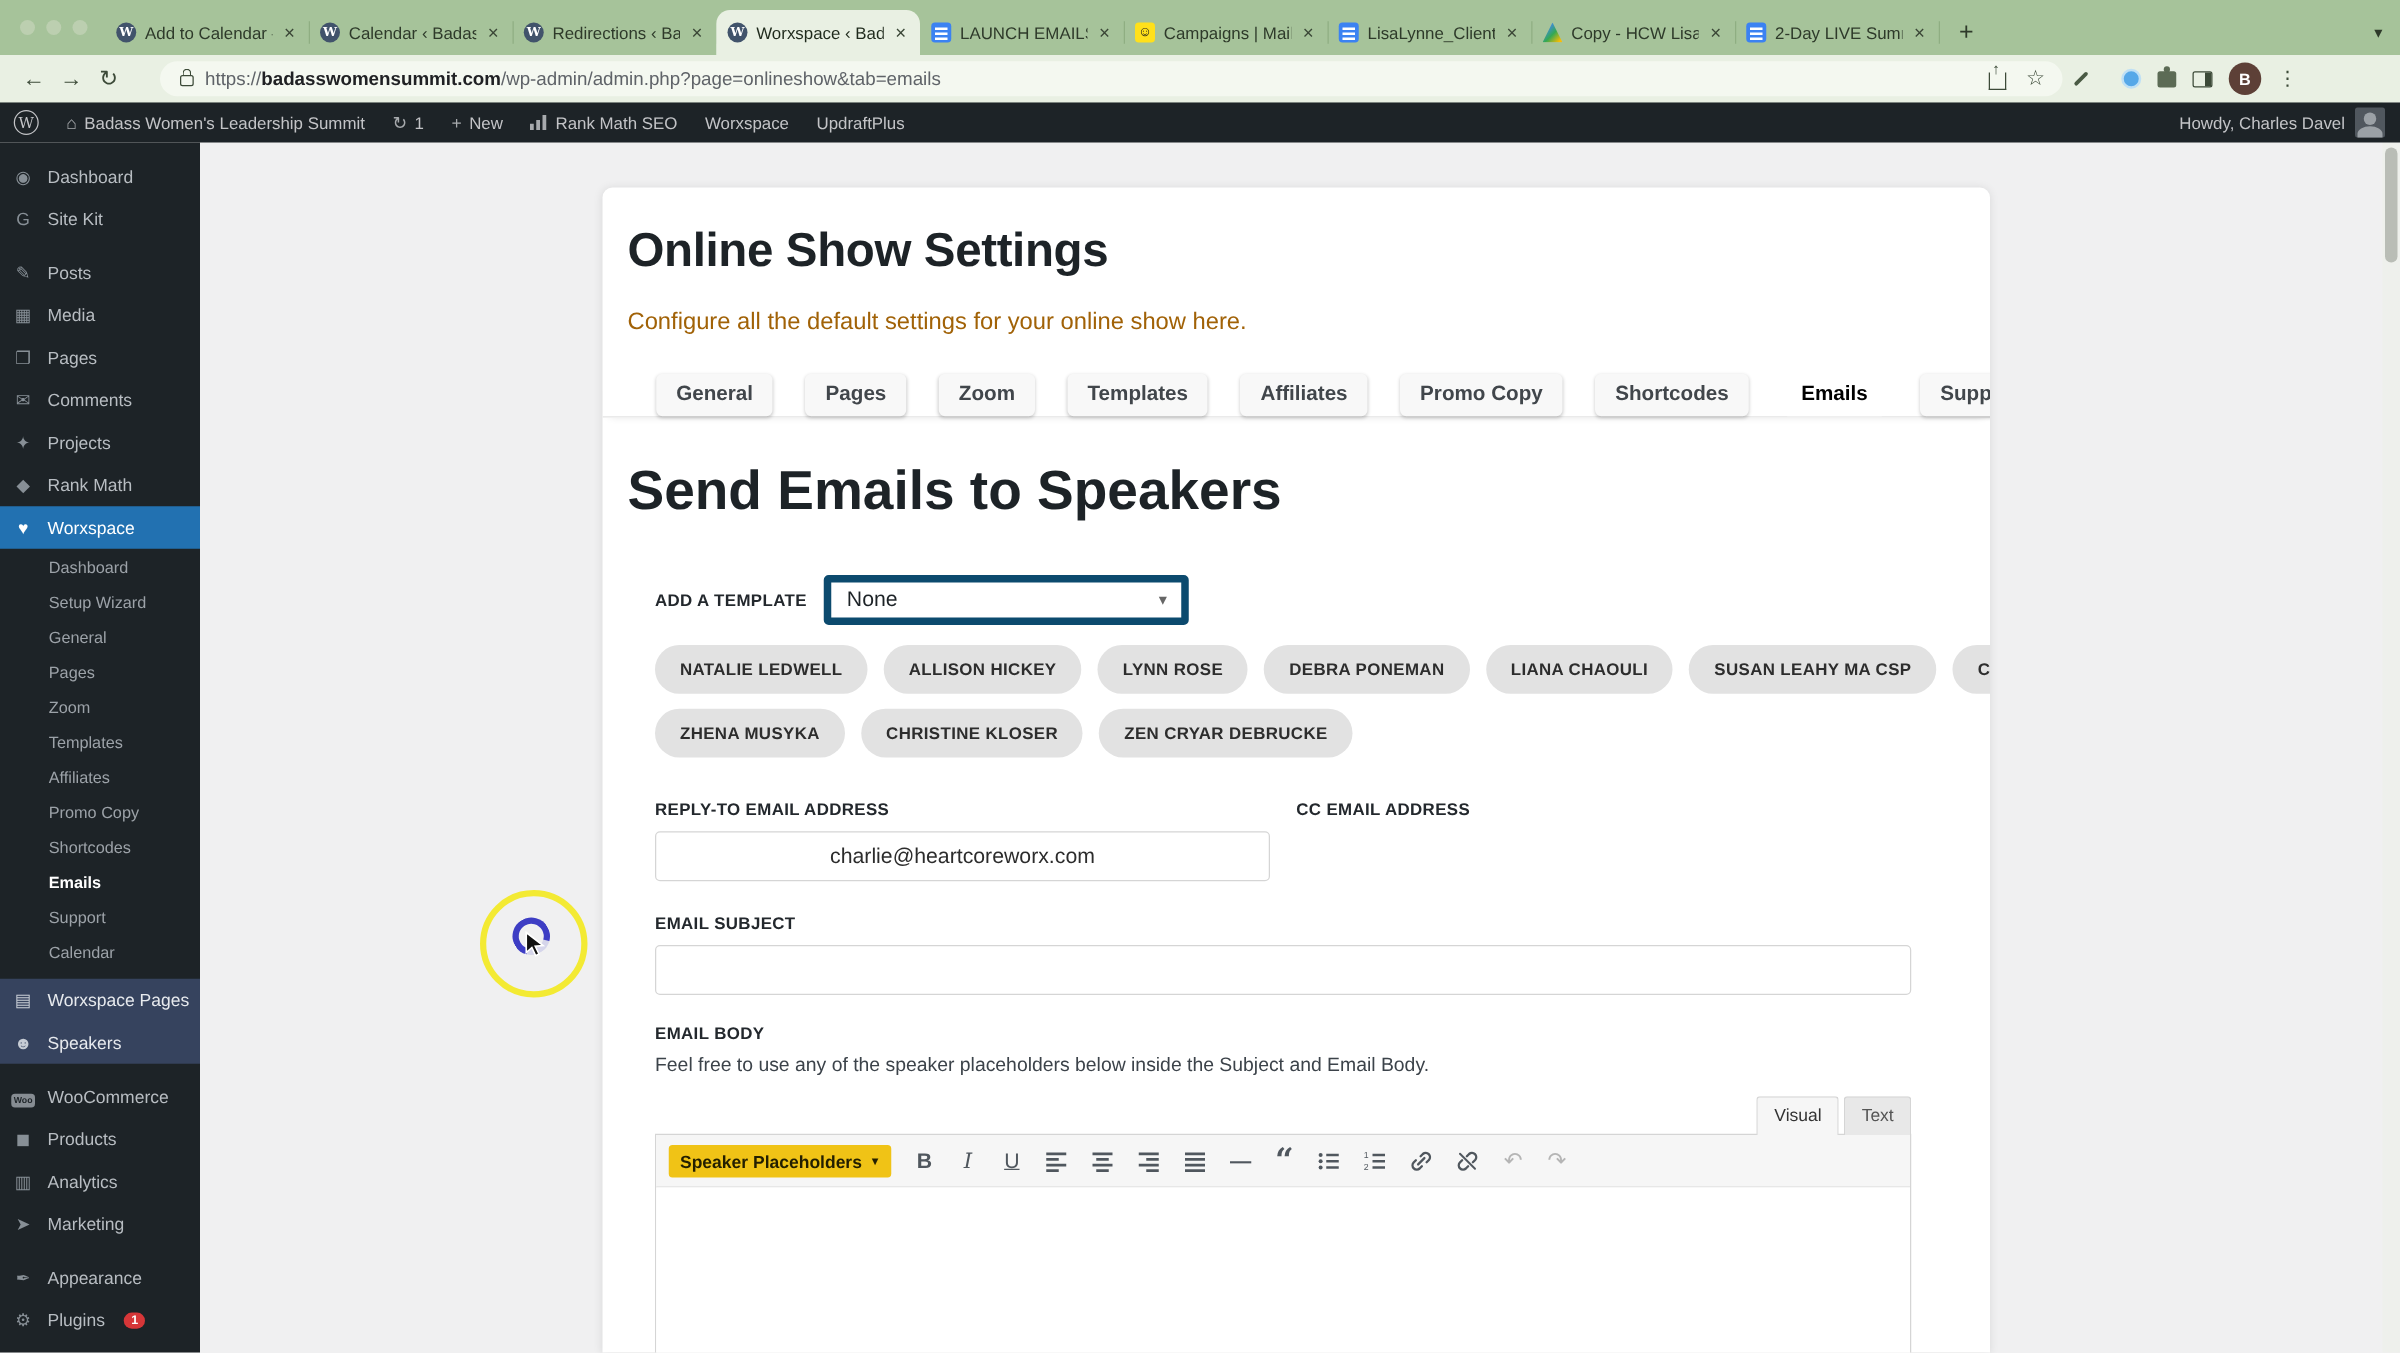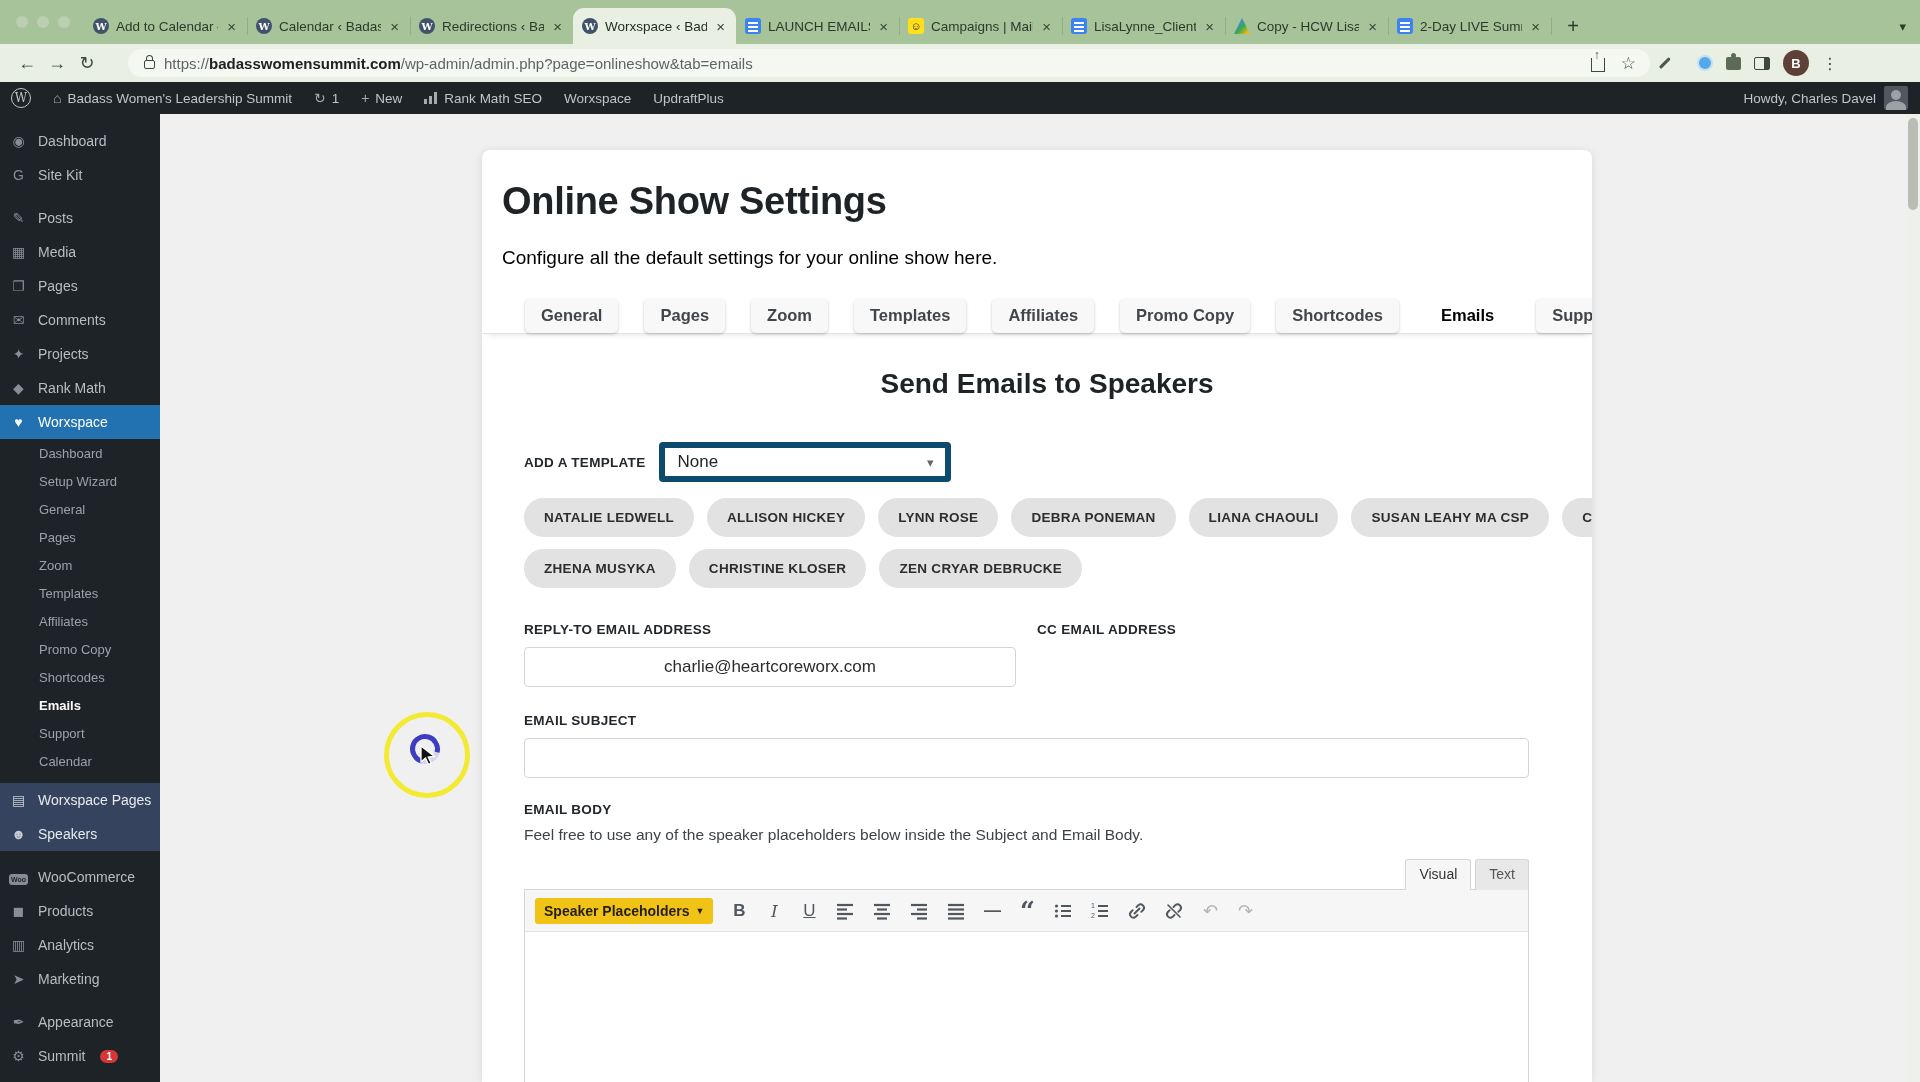--- a/index.html
+++ b/index.html
@@ -94,27 +94,27 @@
     padding:1px 6px; margin-left:6px; }
 
   
   .pagebg { position:absolute; top:114px; left:160px; width:1746px; height:968px; background:#f0f0f1; }
   .scrollbar { position:absolute; top:82px; right:0; width:14px; height:1000px; background:#eef0ec; }
   .scrollbar .thumb { position:absolute; top:36px; left:2px; width:10px; height:92px; border-radius:5px; background:#b9bdb6; }
 
   .card { position:absolute; left:322px; top:36px; width:1110px; height:932px; background:#fff;
     border-radius:8px 8px 0 0; box-shadow:0 1px 8px rgba(0,0,0,.10); overflow:hidden; }
   .card h1 { margin:30px 0 0 20px; font-size:38px; font-weight:600; color:#1d2327; letter-spacing:-.3px; }
-  .subtitle { margin:24px 0 0 20px; font-size:19px; color:#000000; }
+  .subtitle { margin:24px 0 0 20px; font-size:19px; color:#a16207; }
   .ptabs { display:flex; align-items:flex-end; gap:26px; margin-top:30px; padding:0 0 0 43px;
     border-bottom:1px solid #e4e4e4; box-shadow:0 5px 7px -6px rgba(0,0,0,.18); }
   .ptab { font-size:16.5px; font-weight:600; color:#41464b; background:#f8f8f8; border-radius:5px;
     box-shadow:0 1px 3px rgba(0,0,0,.22); padding:7px 16px 8px; margin-bottom:0; cursor:pointer; white-space:nowrap; }
   .ptab.active { background:#fff; box-shadow:none; color:#000; font-weight:700; }
-  .card h2 { margin:34px 0 0 20px; font-size:28px; font-weight:700; color:#1d2327;text-align:center; }
+  .card h2 { margin:34px 0 0 20px; font-size:44px; font-weight:700; color:#1d2327; }
 
   .flabel { font-size:13.5px; font-weight:800; color:#23282d; letter-spacing:.3px; }
   .tpl-row { display:flex; align-items:center; gap:14px; margin:42px 0 0 42px; }
   .select { width:292px; height:40px; border:6px solid #0c4a6e; border-radius:4px; background:#fff;
     display:flex; align-items:center; padding:0 12px; font-size:17px; color:#1d2327; cursor:pointer; }
   .select .chev { margin-left:auto; color:#666; font-size:13px; }
 
   .spk-label { margin:26px 0 0 42px; }
   .pillrow { display:flex; gap:13px; margin:16px 0 0 42px; }
   .pillrow.second { margin-top:12px; }
@@ -355,21 +355,21 @@
       <span class="ico">➤</span>
       <span>Marketing</span>
     </div>
   <div class="sep"></div>
   <div class="mi">
       <span class="ico">✒</span>
       <span>Appearance</span>
     </div>
   <div class="mi">
       <span class="ico">⚙</span>
-      <span>Summit</span>
+      <span>Plugins</span>
       <span class="badge">1</span>
     </div>
 </nav>
 
 <div class="pagebg">
   <div class="card">
     <h1>Online Show Settings</h1>
     <div class="subtitle">Configure all the default settings for your online show here.</div>
 
     <div class="ptabs">

